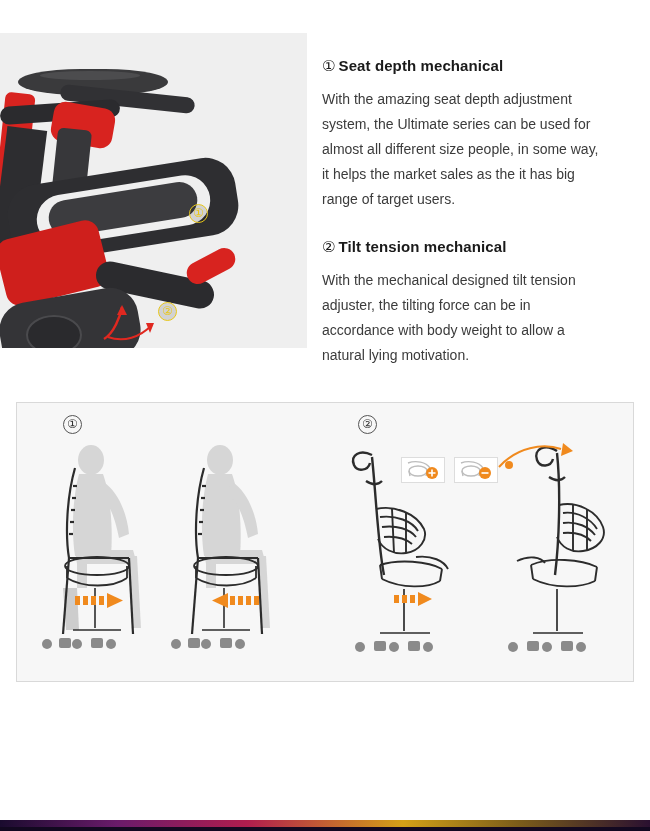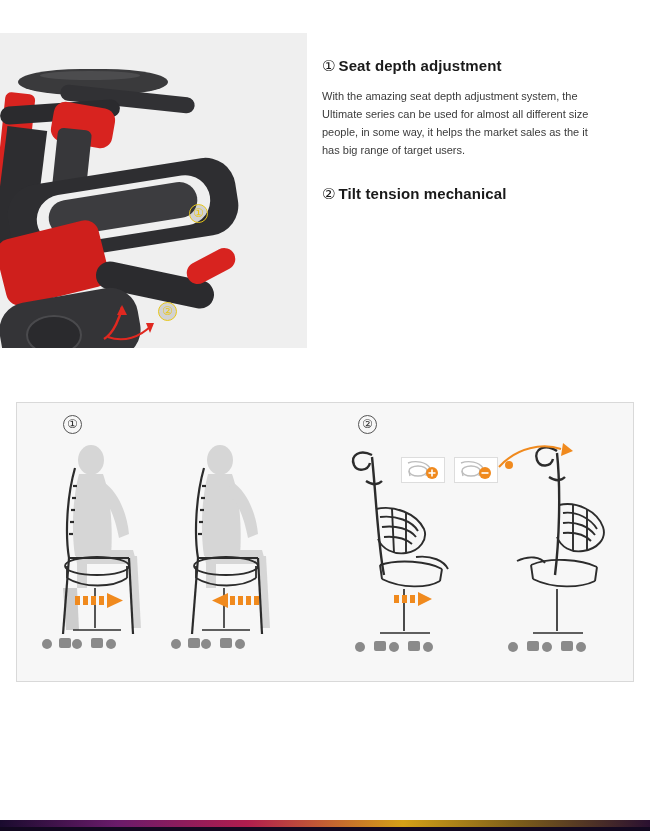--- a/index.html
+++ b/index.html
@@ -151,23 +151,23 @@
     margin: 0 0 12px 0;
     letter-spacing: 0.1px;
   }
   .head .num {
     font-family: "DejaVu Sans", sans-serif;
     font-weight: normal;
     font-size: 15px;
     margin-right: 3px;
   }
   .body-text {
-    font-size: 11px;
+    font-size: 14px;
     color: #3b3b3b;
-    line-height: 18px;
+    line-height: 25px;
     margin: 0 0 26px 0;
     max-width: 282px;
   }
 
   
   .diagram-box {
     position: absolute;
     left: 16px;
     top: 402px;
     width: 618px;
@@ -249,27 +249,28 @@
         <path d="M8 34 C 24 40, 40 34, 52 22" stroke="#e02820" stroke-width="2" fill="none"></path>
         <path d="M54 20 L 50 30 L 46 20 Z" fill="#e02820"></path>
       </svg>
 
       <div class="marker marker-1">①</div>
       <div class="marker marker-2">②</div>
     </div>
 
     <div class="text-panel">
       <h2 class="head">
-        <span class="num">①</span><span>Seat depth adjustment</span>
+        <span class="num">①</span><span>Seat depth mechanical</span>
       </h2>
       <p class="body-text">With the amazing seat depth adjustment system, the Ultimate series can be used for almost all different size people, in some way, it helps the market sales as the it has big range of target users.</p>
 
       <h2 class="head">
         <span class="num">②</span><span>Tilt tension mechanical</span>
       </h2>
+      <p class="body-text">With the mechanical designed tilt tension adjuster, the tilting force can be in accordance with body weight to allow a natural lying motivation.</p>
     </div>
   </div>
 
   <div class="diagram-box">
 
     <div class="dlabel dlabel-1">①</div>
     <div class="dlabel dlabel-2">②</div>
 
     <svg class="fig fig-1" width="125" height="225" viewBox="0 0 125 225">
       <g fill="#d6d6d6">

